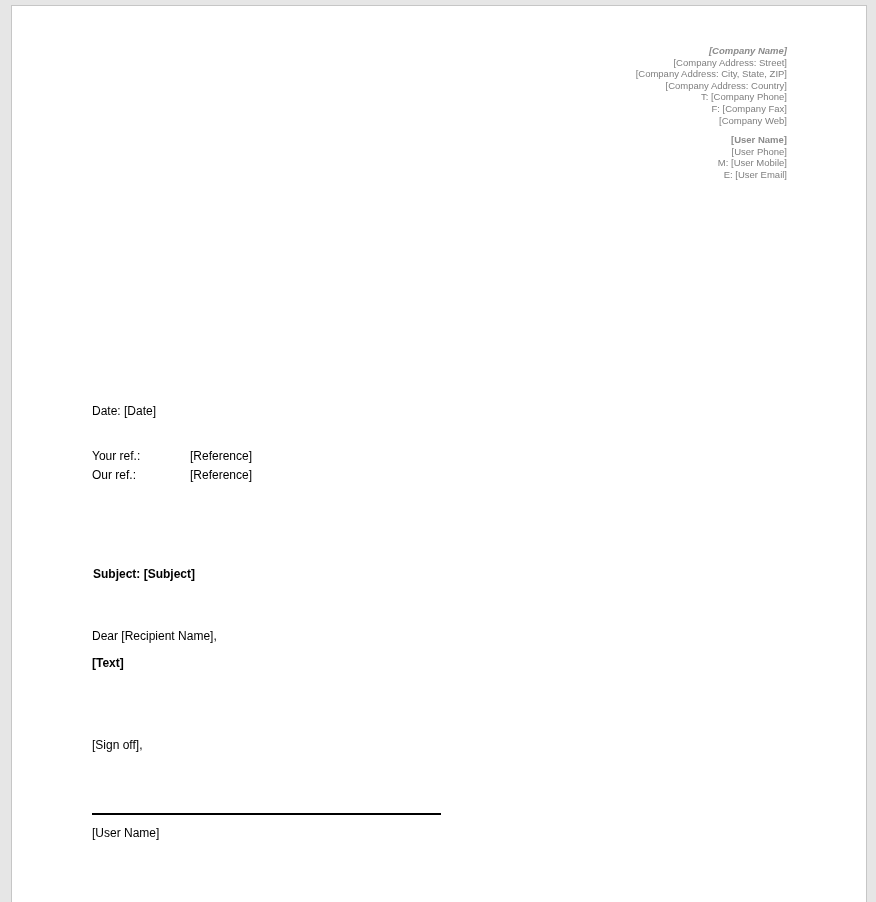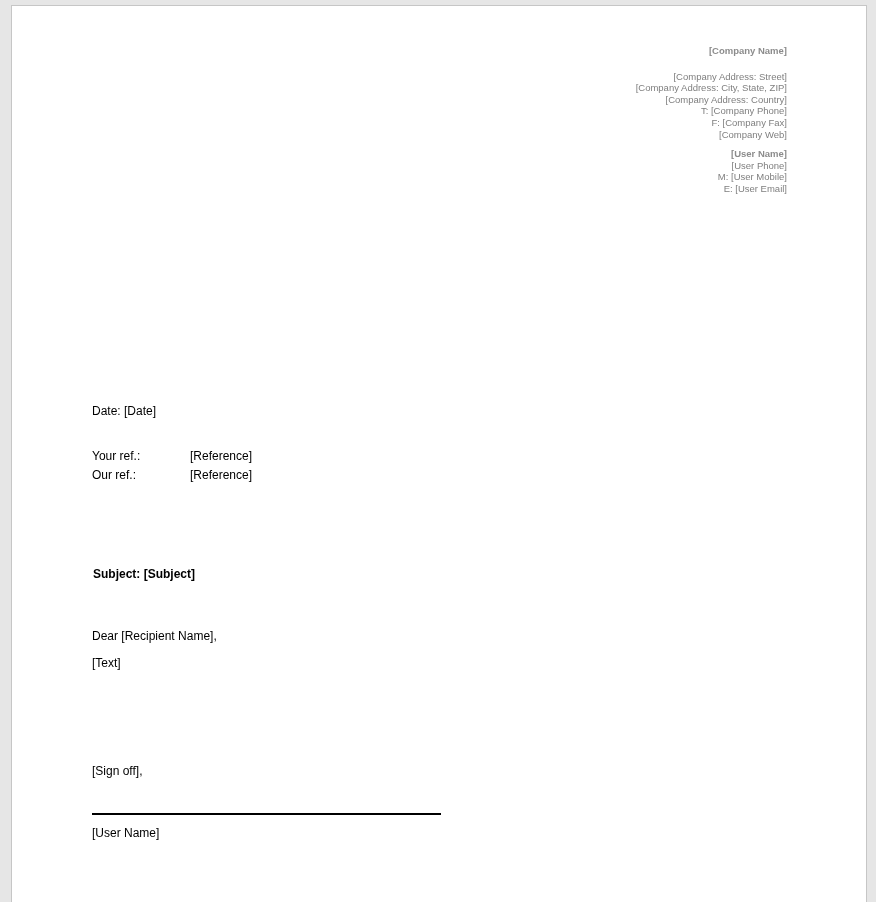--- a/index.html
+++ b/index.html
@@ -33,21 +33,22 @@
       right: 79px; 
       top: 39px;
       text-align: right;
       color: #7f7f7f;
       font-size: 9.5px;
       line-height: 11.6px;
     }
     .company-block .company-name {
       font-weight: bold;
       color: #8c8c8c;
-      margin-bottom: 14px;
+      margin-bottom: 0;
+      font-style: italic;
     }
     .company-block .user-name {
       font-weight: bold;
       color: #8c8c8c;
       margin-top: 8px;
     }
 
     
     .recipient-block {
       position: absolute;
@@ -121,21 +122,21 @@
     <div class="ref-row">
       <span class="ref-label">Our ref.:</span>
       <span>[Reference]</span>
     </div>
   </div>
 
   <div class="body-text subject" style="top:559px;">Subject: [Subject]</div>
 
   <div class="body-text" style="top:613px;margin-top:8px;">Dear [Recipient Name],</div>
 
-  <div class="body-text" style="top:648px;">[Text]</div>
+  <div class="body-text" style="top:648px;font-weight:bold;">[Text]</div>
 
-  <div class="body-text" style="top:756px;text-align:center;">[Sign off],</div>
+  <div class="body-text" style="top:730px;text-align:center;">[Sign off],</div>
 
   <div class="signature-line"></div>
 
   <div class="body-text" style="top:818px;">[User Name]</div>
 
 </div>
 
 </body></html>

